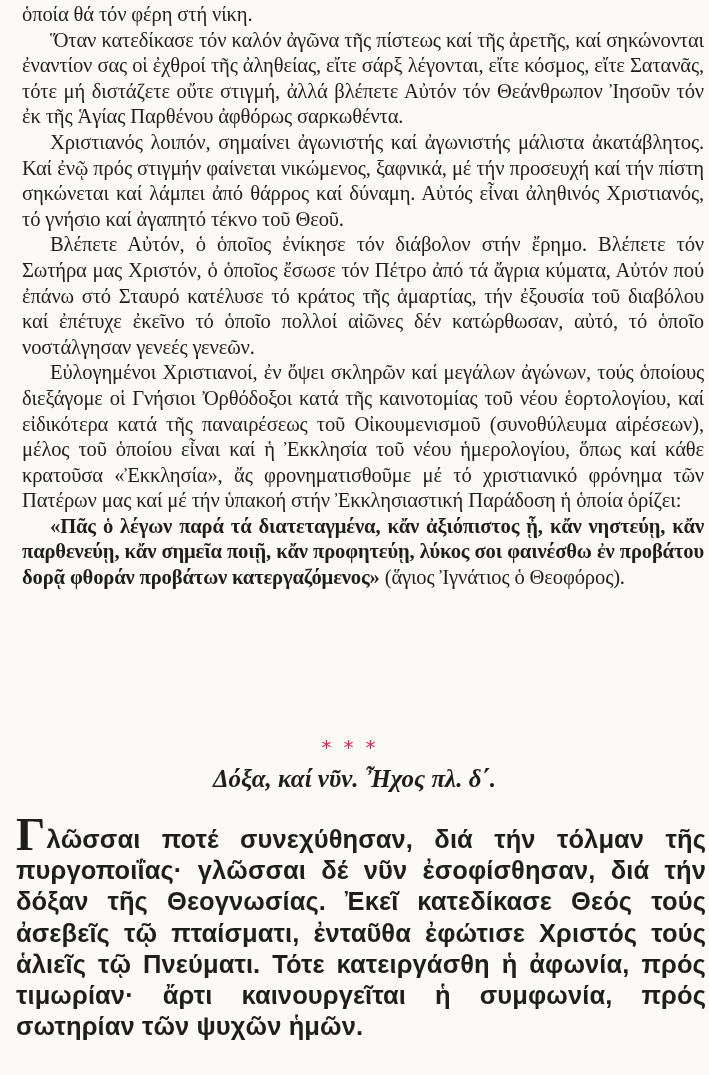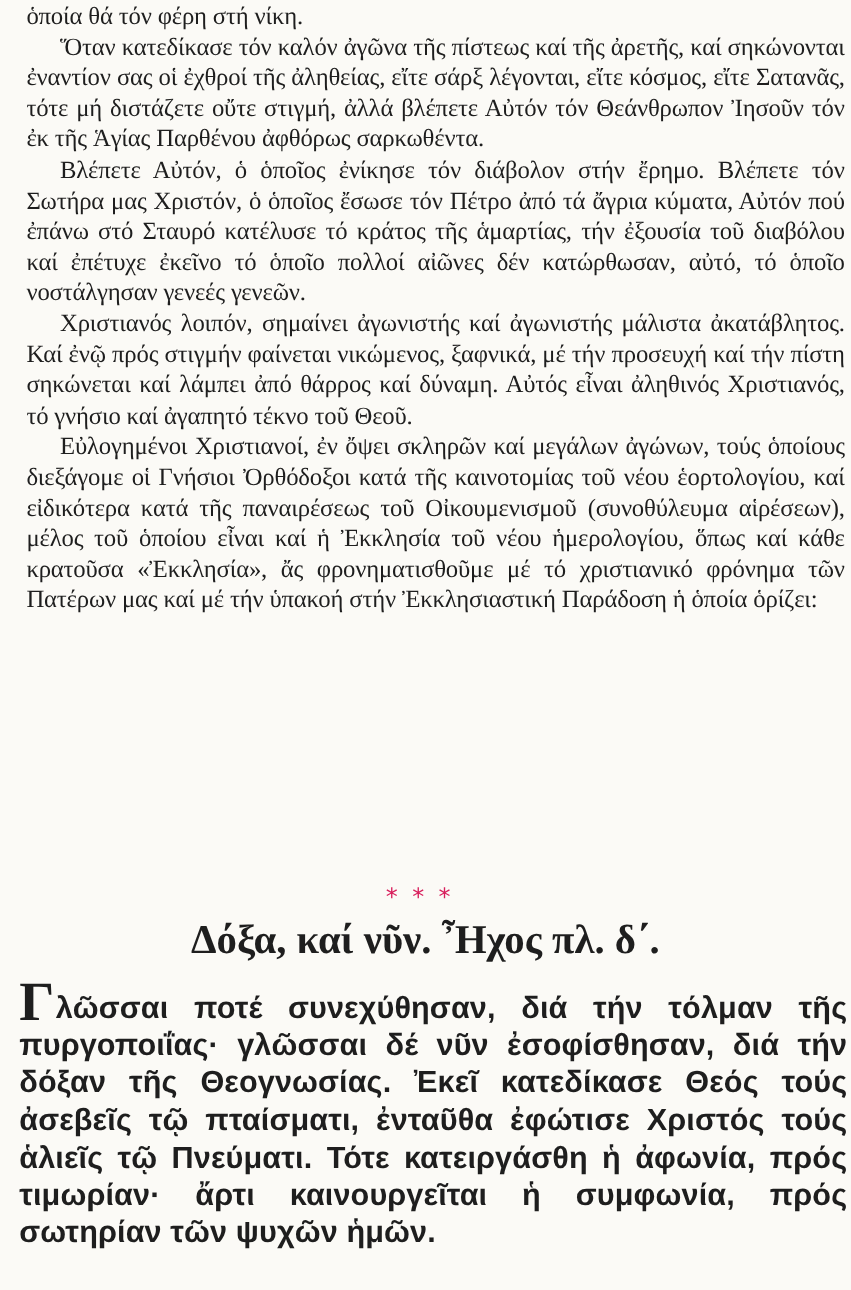--- a/index.html
+++ b/index.html
@@ -19,21 +19,21 @@
   .body-text p { margin: 0; }
   .body-text p.indent { text-indent: 28px; }
   .body-text .quote { font-weight: bold; }
   .stars {
     position: absolute; left: 0; width: 709px; top: 735px;
     text-align: center; color: #d81f5c; font-size: 20px;
     letter-spacing: 12px; font-family: "DejaVu Sans", sans-serif;
   }
   .heading {
     position: absolute; left: 0; width: 709px; top: 765px;
-    text-align: center; font-size: 34px; font-weight: bold; 
+    text-align: center; font-size: 25px; font-weight: bold; font-style: italic;
     font-family: "Liberation Serif", serif;
   }
   .hymn {
     position: absolute; left: 16px; top: 820px; width: 690px;
     font-size: 25.5px; line-height: 31.2px; text-align: justify;
     font-family: "Liberation Sans", "DejaVu Sans", sans-serif;
     letter-spacing: 0.1px;
     font-weight: bold;
   }
   .hymn .dropcap {
@@ -42,23 +42,24 @@
     margin-right: 1px;
   }
 </style>
 </head>
 <body>
 
 <div class="page">
   <div class="body-text">
     <p>ὁποία θά τόν φέρη στή νίκη.</p>
     <p class="indent">Ὅταν κατεδίκασε τόν καλόν ἀγῶνα τῆς πίστεως καί τῆς ἀρετῆς, καί σηκώνονται ἐναντίον σας οἱ ἐχθροί τῆς ἀληθείας, εἴτε σάρξ λέγονται, εἴτε κόσμος, εἴτε Σατανᾶς, τότε μή διστάζετε οὔτε στιγμή, ἀλλά βλέπετε Αὐτόν τόν Θεάνθρωπον Ἰησοῦν τόν ἐκ τῆς Ἁγίας Παρθένου ἀφθόρως σαρκωθέντα.</p>
+    <p class="indent">Χριστιανός λοιπόν, σημαίνει ἀγωνιστής καί ἀγωνιστής μάλιστα ἀκατάβλητος. Καί ἐνῷ πρός στιγμήν φαίνεται νικώμενος, ξαφνικά, μέ τήν προσευχή καί τήν πίστη σηκώνεται καί λάμπει ἀπό θάρρος καί δύναμη. Αὐτός εἶναι ἀληθινός Χριστιανός, τό γνήσιο καί ἀγαπητό τέκνο τοῦ Θεοῦ.</p>
     <p class="indent">Βλέπετε Αὐτόν, ὁ ὁποῖος ἐνίκησε τόν διάβολον στήν ἔρημο. Βλέπετε τόν Σωτήρα μας Χριστόν, ὁ ὁποῖος ἔσωσε τόν Πέτρο ἀπό τά ἄγρια κύματα, Αὐτόν πού ἐπάνω στό Σταυρό κατέλυσε τό κράτος τῆς ἁμαρτίας, τήν ἐξουσία τοῦ διαβόλου καί ἐπέτυχε ἐκεῖνο τό ὁποῖο πολλοί αἰῶνες δέν κατώρθωσαν, αὐτό, τό ὁποῖο νοστάλγησαν γενεές γενεῶν.</p>
-    <p class="indent">Χριστιανός λοιπόν, σημαίνει ἀγωνιστής καί ἀγωνιστής μάλιστα ἀκατάβλητος. Καί ἐνῷ πρός στιγμήν φαίνεται νικώμενος, ξαφνικά, μέ τήν προσευχή καί τήν πίστη σηκώνεται καί λάμπει ἀπό θάρρος καί δύναμη. Αὐτός εἶναι ἀληθινός Χριστιανός, τό γνήσιο καί ἀγαπητό τέκνο τοῦ Θεοῦ.</p>
     <p class="indent">Εὐλογημένοι Χριστιανοί, ἐν ὄψει σκληρῶν καί μεγάλων ἀγώνων, τούς ὁποίους διεξάγομε οἱ Γνήσιοι Ὀρθόδοξοι κατά τῆς καινοτομίας τοῦ νέου ἑορτολογίου, καί εἰδικότερα κατά τῆς παναιρέσεως τοῦ Οἰκουμενισμοῦ (συνοθύλευμα αἱρέσεων), μέλος τοῦ ὁποίου εἶναι καί ἡ Ἐκκλησία τοῦ νέου ἡμερολογίου, ὅπως καί κάθε κρατοῦσα «Ἐκκλησία», ἄς φρονηματισθοῦμε μέ τό χριστιανικό φρόνημα τῶν Πατέρων μας καί μέ τήν ὑπακοή στήν Ἐκκλησιαστική Παράδοση ἡ ὁποία ὁρίζει:</p>
+    <p class="indent"><span class="quote">«Πᾶς ὁ λέγων παρά τά διατεταγμένα, κἄν ἀξιόπιστος ᾖ, κἄν νηστεύῃ, κἄν παρθενεύῃ, κἄν σημεῖα ποιῇ, κἄν προφητεύῃ, λύκος σοι φαινέσθω ἐν προβάτου δορᾷ φθοράν προβάτων κατεργαζόμενος»</span><span> (ἅγιος Ἰγνάτιος ὁ Θεοφόρος).</span></p>
   </div>
 
   <div class="stars">***</div>
 
   <div class="heading">Δόξα, καί νῦν. Ἦχος πλ. δ΄.</div>
 
   <div class="hymn"><span class="dropcap">Γ</span><span>λῶσσαι ποτέ συνεχύθησαν, διά τήν τόλμαν τῆς πυργοποιΐας· γλῶσσαι δέ νῦν ἐσοφίσθησαν, διά τήν δόξαν τῆς Θεογνωσίας. Ἐκεῖ κατεδίκασε Θεός τούς ἀσεβεῖς τῷ πταίσματι, ἐνταῦθα ἐφώτισε Χριστός τούς ἁλιεῖς τῷ Πνεύματι. Τότε κατειργάσθη ἡ ἀφωνία, πρός τιμωρίαν· ἄρτι καινουργεῖται ἡ συμφωνία, πρός σωτηρίαν τῶν ψυχῶν ἡμῶν.</span></div>
 </div>
 
 </body></html>

